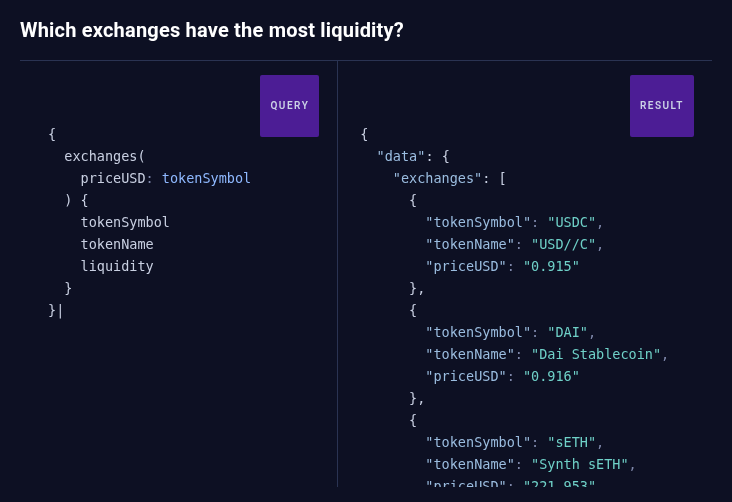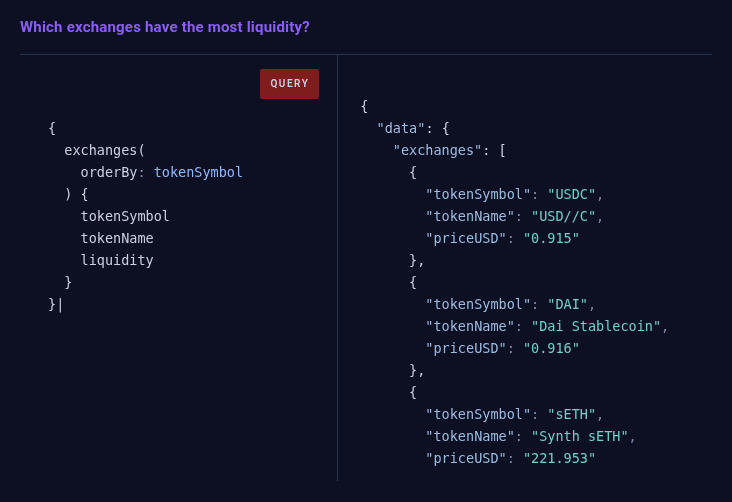--- a/index.html
+++ b/index.html
@@ -8,22 +8,22 @@
     color: #d8dde8;
     font-family: ui-monospace, "SF Mono", Menlo, Consolas, monospace;
     width: 732px;
     height: 502px;
     overflow: hidden;
     padding: 18px 20px 0 20px;
   }
   .title {
     font-family: -apple-system, "Segoe UI", Roboto, sans-serif;
     font-weight: 700;
-    font-size: 15px;
-    color: #8b5cf6;
+    font-size: 20px;
+    color: #ffffff;
     letter-spacing: 0.2px;
     margin-bottom: 18px;
   }
   .rule {
     border: none;
     border-top: 1px solid #2a3352;
   }
   .panels {
     display: flex;
     height: calc(100% - 58px);
@@ -42,27 +42,27 @@
     flex-basis: 46%;
   }
   .panel.result {
     flex-basis: 54%;
     padding-left: 22px;
   }
   .badge {
     position: absolute;
     top: 14px;
     right: 18px;
-    background: #7f1d1d;
+    background: #4c1d95;
     color: #cbd2e6;
     font-family: -apple-system, "Segoe UI", Roboto, sans-serif;
     font-size: 10px;
     font-weight: 600;
     letter-spacing: 1.5px;
-    padding: 4px 10px;
+    padding: 20px 10px;
     border-radius: 2px;
   }
   .brace { color: #c9d0e2; }
   .field { color: #c9d0e2; }
   .arg   { color: #8fb9ff; }
   .key   { color: #9bbde0; }
   .str   { color: #6fd1c8; }
   .punct { color: #7f88ab; }
   .cursor { color: #c9d0e2; }
 </style>
@@ -71,30 +71,31 @@
 
 <div class="title">Which exchanges have the most liquidity?</div>
 <hr class="rule">
 
 <div class="panels">
 
   <div class="panel query">
     <div class="badge">QUERY</div>
 <span class="brace">{</span>
   <span class="field">exchanges</span><span class="brace">(</span>
-    <span class="field">orderBy</span><span class="punct">: </span><span class="arg">tokenSymbol</span>
+    <span class="field">priceUSD</span><span class="punct">: </span><span class="arg">tokenSymbol</span>
   <span class="brace">) {</span>
     <span class="field">tokenSymbol</span>
     <span class="field">tokenName</span>
     <span class="field">liquidity</span>
   <span class="brace">}</span>
 <span class="brace">}</span><span class="cursor">|</span>
   </div>
 
   <div class="panel result">
+    <div class="badge">RESULT</div>
 <span class="brace">{</span>
   <span class="key">"data"</span><span class="brace">: {</span>
     <span class="key">"exchanges"</span><span class="brace">: [</span>
       <span class="brace">{</span>
         <span class="key">"tokenSymbol"</span><span class="punct">: </span><span class="str">"USDC"</span><span class="punct">,</span>
         <span class="key">"tokenName"</span><span class="punct">: </span><span class="str">"USD//C"</span><span class="punct">,</span>
         <span class="key">"priceUSD"</span><span class="punct">: </span><span class="str">"0.915"</span>
       <span class="brace">},</span>
       <span class="brace">{</span>
         <span class="key">"tokenSymbol"</span><span class="punct">: </span><span class="str">"DAI"</span><span class="punct">,</span>

